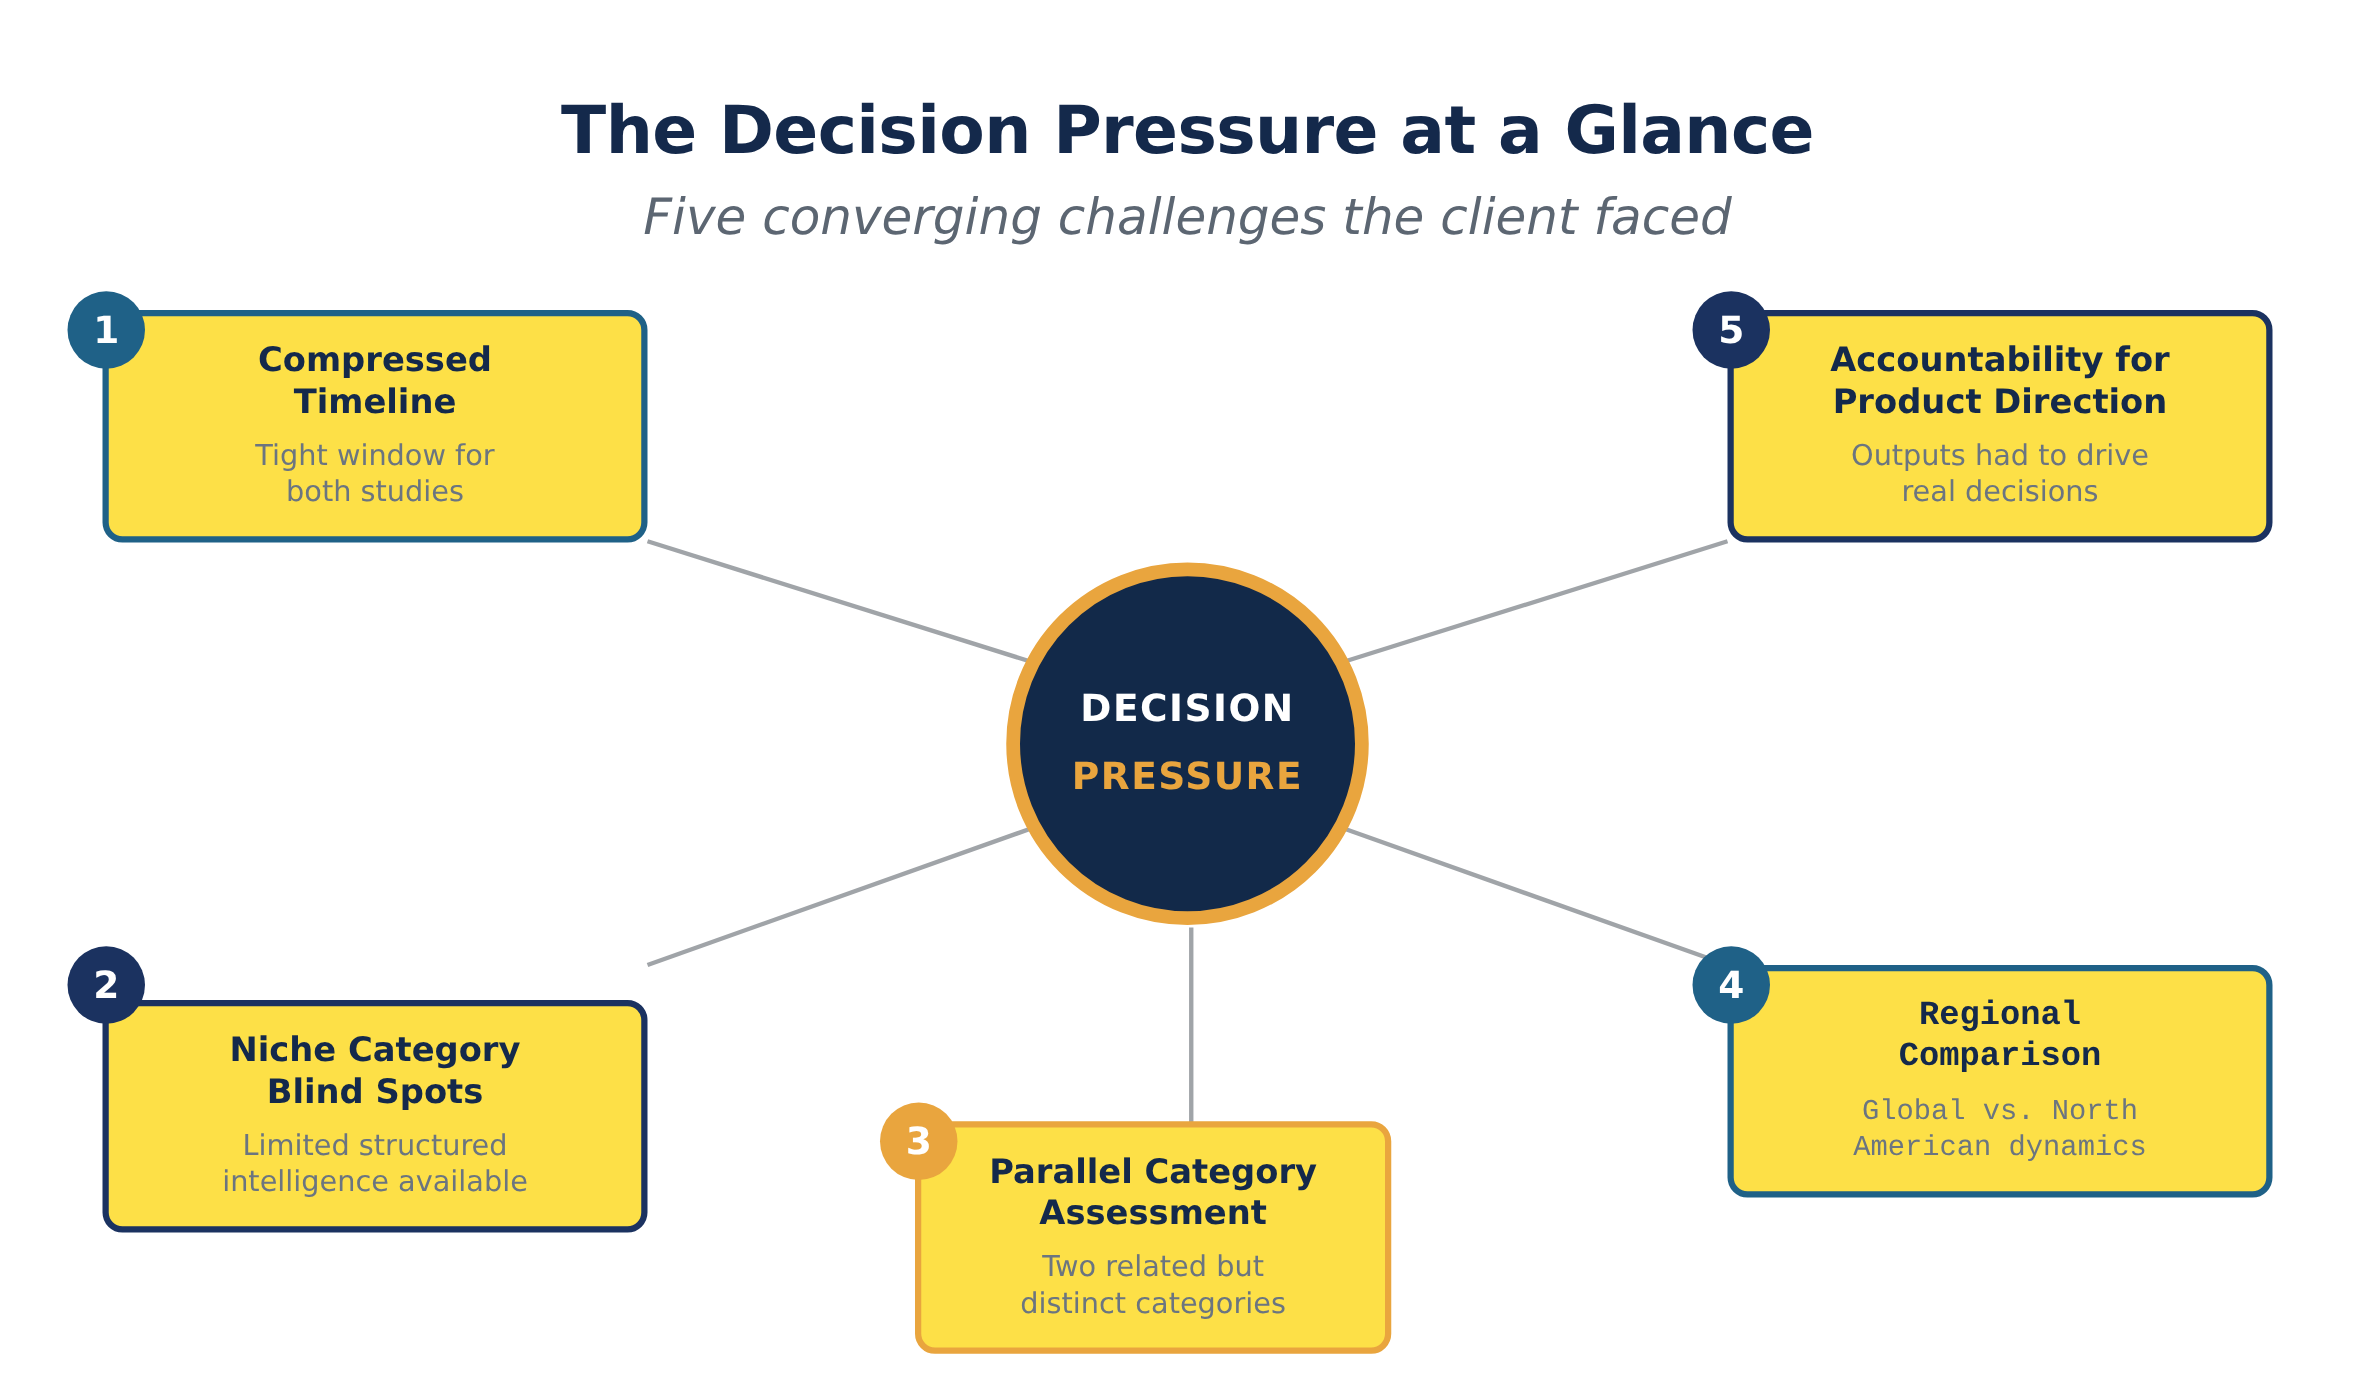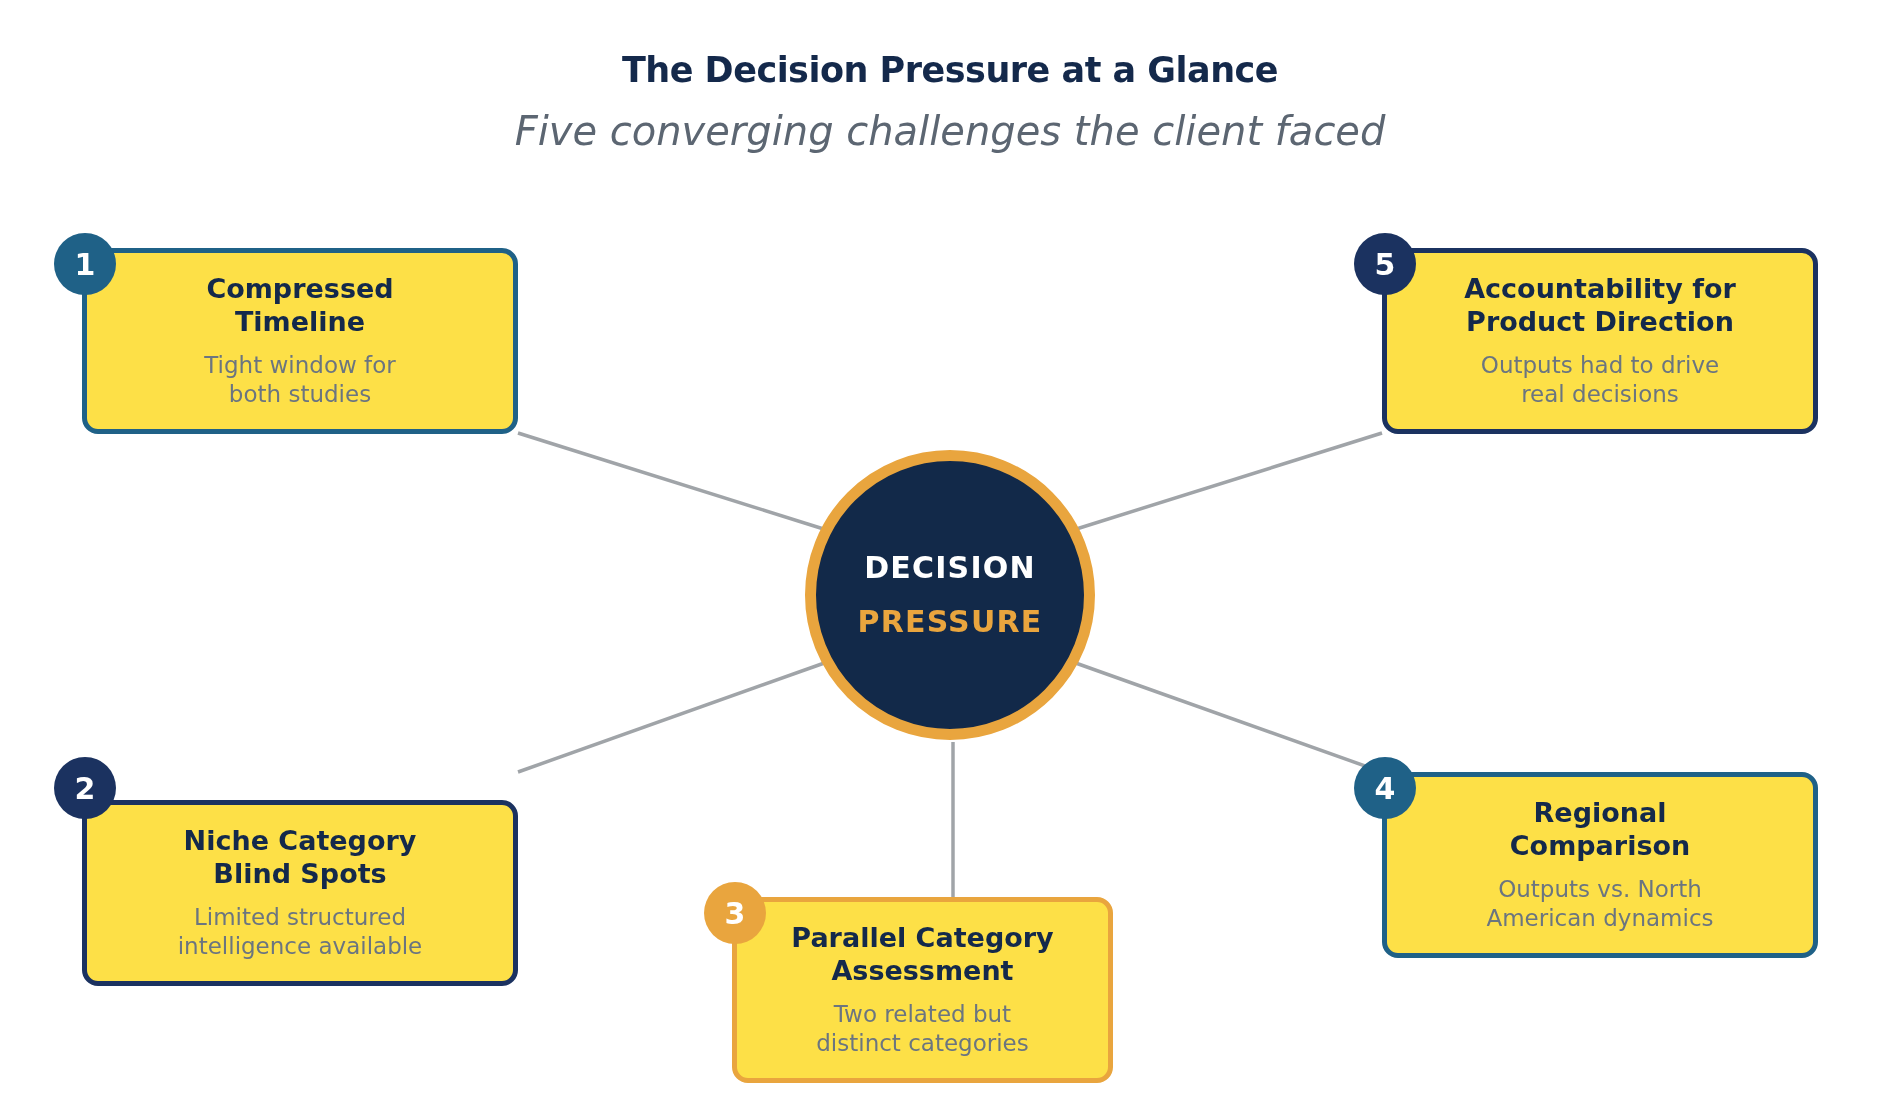--- a/index.html
+++ b/index.html
@@ -26,22 +26,22 @@
   .header {
     position: absolute;
     top: 0;
     left: 0;
     width: 1900px;
     text-align: center;
     pointer-events: none;
   }
   .title {
     margin: 0;
-    padding-top: 52px;
-    font-size: 35px;
+    padding-top: 76px;
+    font-size: 53px;
     font-weight: bold;
     letter-spacing: -0.5px;
     color: #14294b;
     line-height: 1.08;
   }
   .subtitle {
     margin: 0;
     padding-top: 17px;
     font-size: 40px;
     font-style: italic;
@@ -189,24 +189,24 @@
   <div class="badge" id="badge-5" style="background: rgb(27, 50, 96);">5</div>
 
   <div class="card" id="card-2" style="border-color: rgb(27, 50, 96);">
     <div class="card-title">Niche Category
 Blind Spots</div>
     <div class="card-desc">Limited structured
 intelligence available</div>
   </div>
   <div class="badge" id="badge-2" style="background: rgb(27, 50, 96);">2</div>
 
-  <div class="card" id="card-4" style="border-color: rgb(31, 97, 135);">
+  <div class="card" id="card-4" style="border-color: rgb(31, 97, 135); font-family: Liberation Mono, monospace;">
     <div class="card-title">Regional
 Comparison</div>
-    <div class="card-desc">Outputs vs. North
+    <div class="card-desc">Global vs. North
 American dynamics</div>
   </div>
   <div class="badge" id="badge-4" style="background: rgb(31, 97, 135);">4</div>
 
   <div class="card" id="card-3" style="border-color: rgb(233, 165, 62);">
     <div class="card-title">Parallel Category
 Assessment</div>
     <div class="card-desc">Two related but
 distinct categories</div>
   </div>

